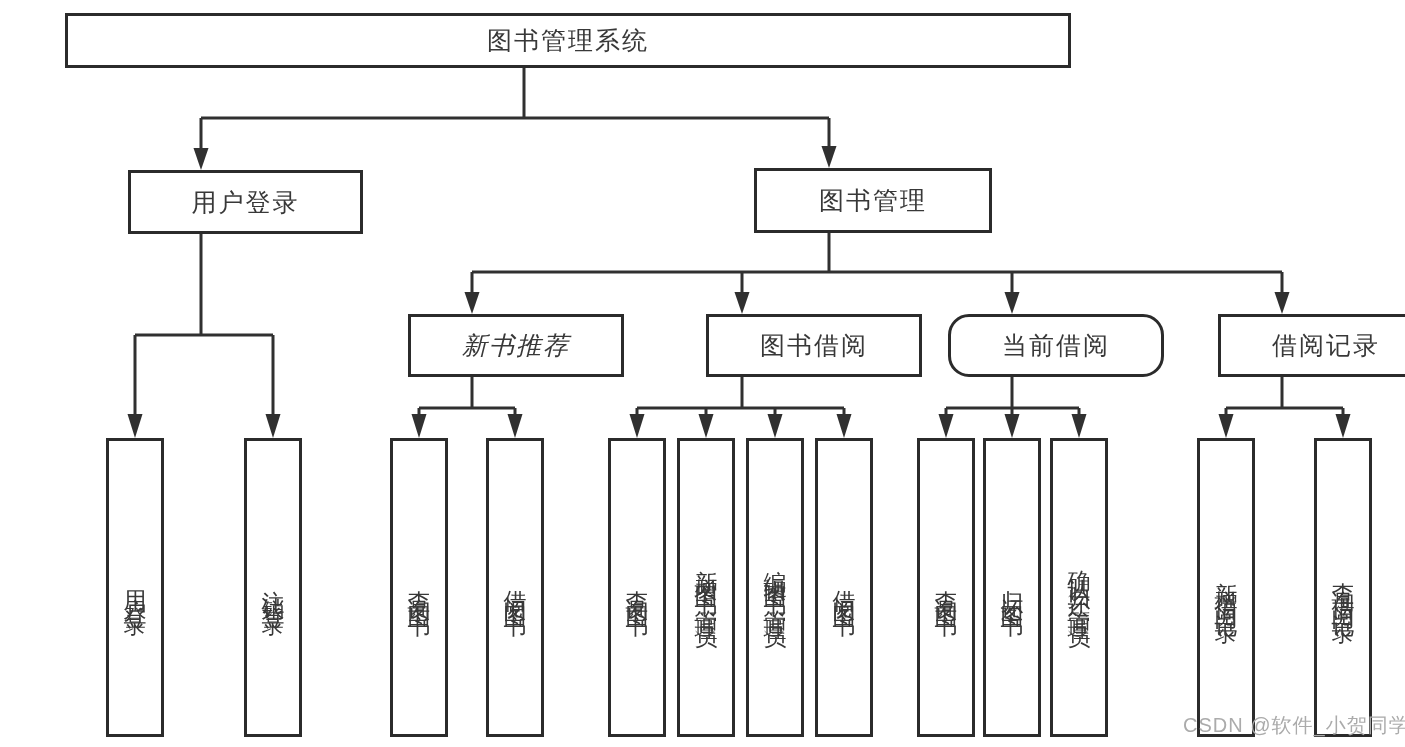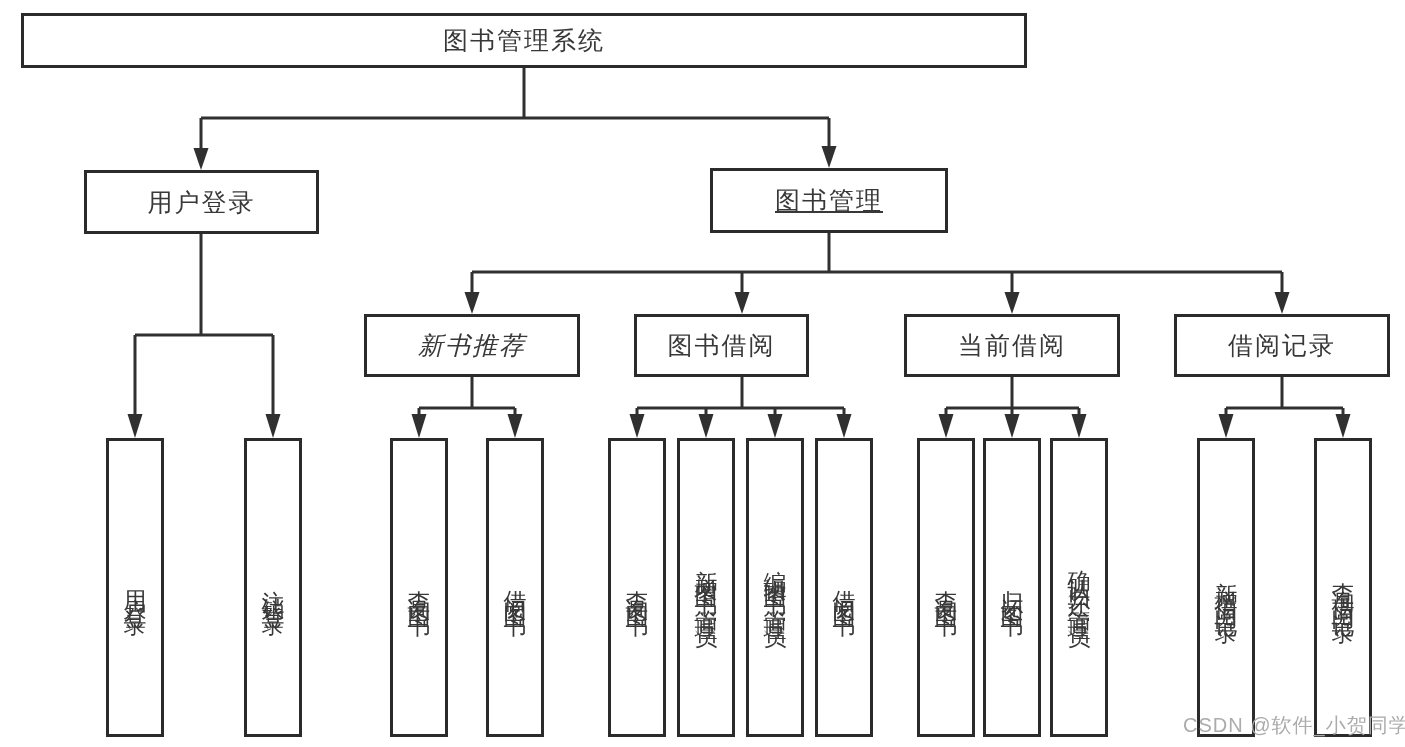--- a/index.html
+++ b/index.html
@@ -21,20 +21,21 @@
     box-sizing: border-box;
     border: 3px solid #2b2b2b;
     background: #ffffff;
     display: flex;
     align-items: center;
     justify-content: center;
     font-size: 25px;
     color: #383838;
     letter-spacing: 2px;
     white-space: nowrap;
+    margin-left: 44px;
   }
   .vbox {
     position: absolute;
     box-sizing: border-box;
     border: 3px solid #2b2b2b;
     background: #ffffff;
     top: 438px;
     width: 58px;
     height: 299px;
     display: flex;
@@ -91,25 +92,25 @@
       <polygon points="1004.5,414 1019.5,414 1012,438"></polygon>
       <polygon points="1071.5,414 1086.5,414 1079,438"></polygon>
       <polygon points="1218.5,414 1233.5,414 1226,438"></polygon>
       <polygon points="1335.5,414 1350.5,414 1343,438"></polygon>
     </g>
   </svg>
 
   <div class="hbox" style="left:21px; top:13px; width:1006px; height:55px;">图书管理系统</div>
 
   <div class="hbox" style="left:84px; top:170px; width:235px; height:64px;">用户登录</div>
-  <div class="hbox" style="left:710px; top:168px; width:238px; height:65px;text-decoration:underline;">图书管理</div>
+  <div class="hbox" style="left:710px; top:168px; width:238px; height:65px;">图书管理</div>
 
   <div class="hbox" style="left:364px; top:314px; width:216px; height:63px;font-style:italic;">新书推荐</div>
-  <div class="hbox" style="left:634px; top:314px; width:175px; height:63px;">图书借阅</div>
-  <div class="hbox" style="left:904px; top:314px; width:216px; height:63px;">当前借阅</div>
+  <div class="hbox" style="left:662px; top:314px; width:216px; height:63px;">图书借阅</div>
+  <div class="hbox" style="left:904px; top:314px; width:216px; height:63px;border-radius:21px;">当前借阅</div>
   <div class="hbox" style="left:1174px; top:314px; width:216px; height:63px;">借阅记录</div>
 
   <div class="vbox" style="left:106px;">用户登录</div>
   <div class="vbox" style="left:244px;">注销登录</div>
 
   <div class="vbox" style="left:390px;">查询图书</div>
   <div class="vbox" style="left:486px;">借阅图书</div>
 
   <div class="vbox" style="left:608px;">查询图书</div>
   <div class="vbox" style="left:677px;">新增图书（管理员）</div>

